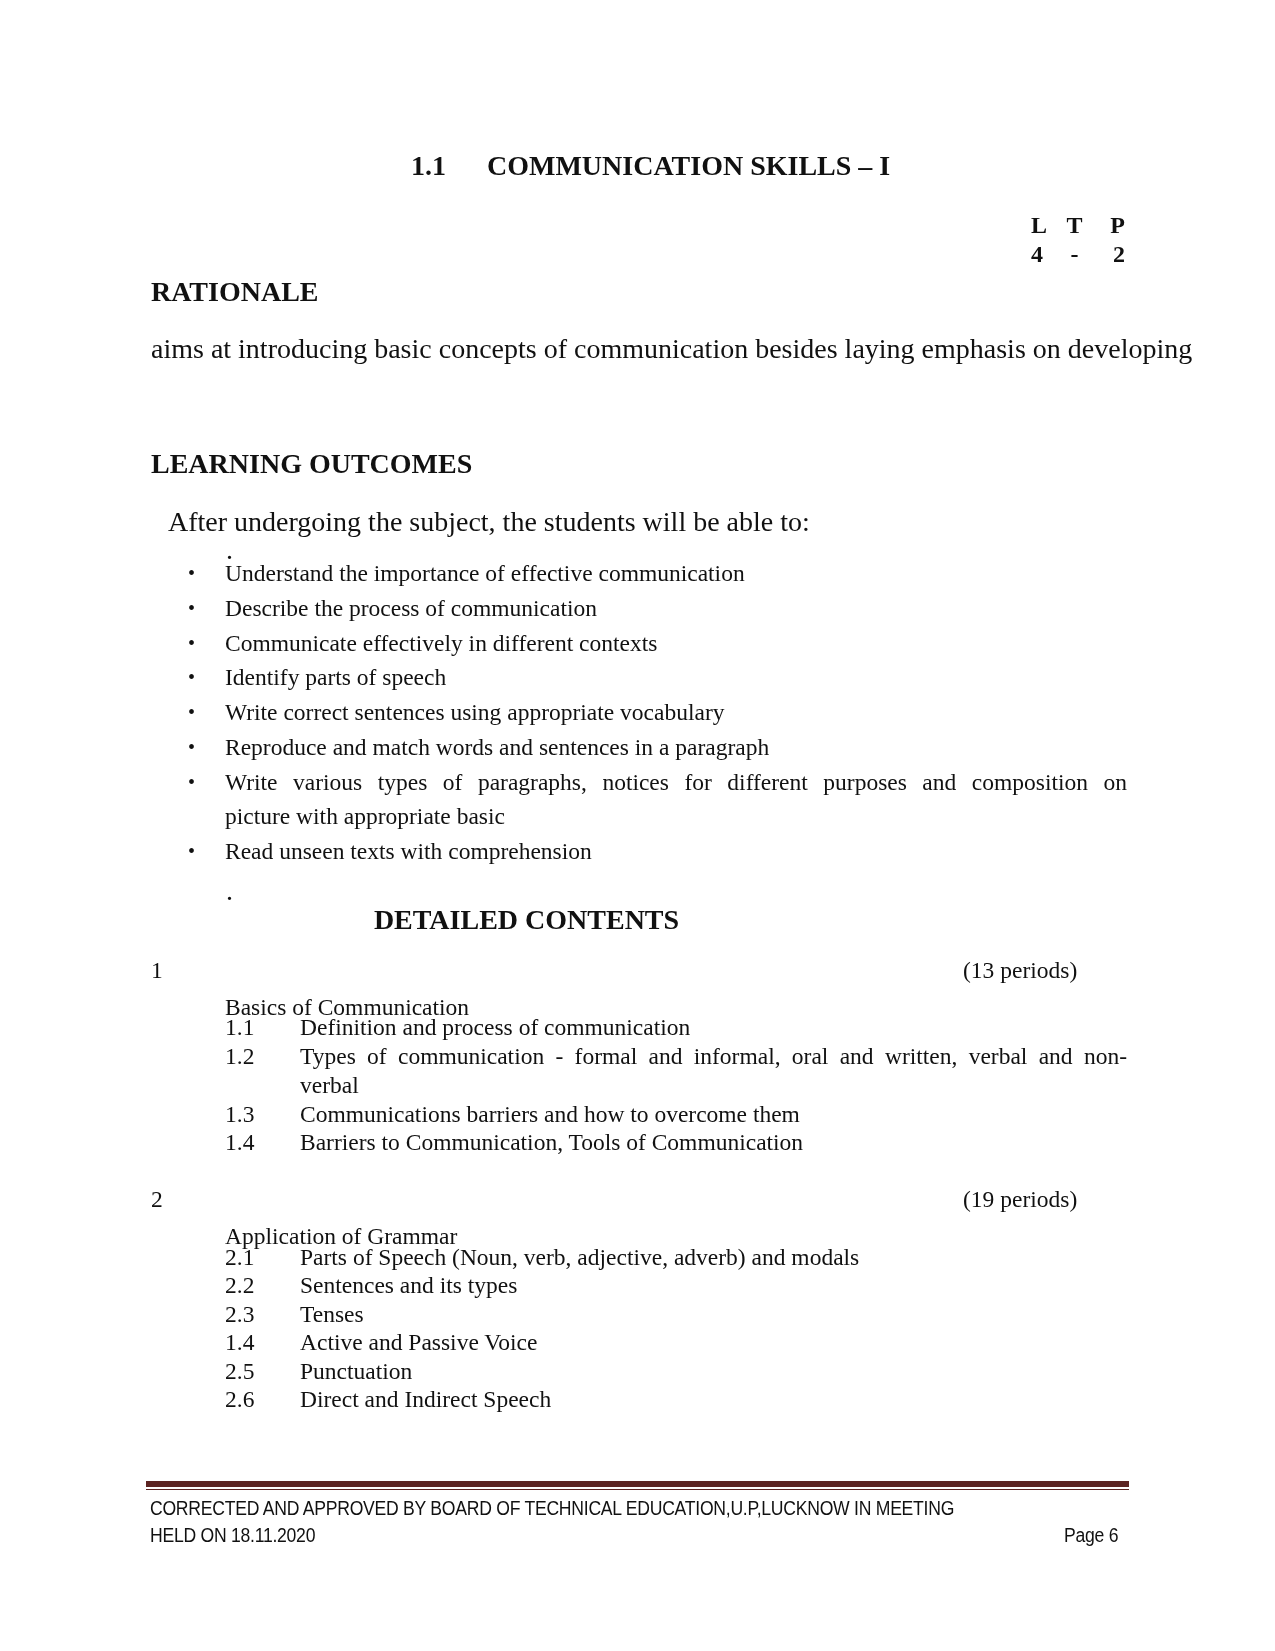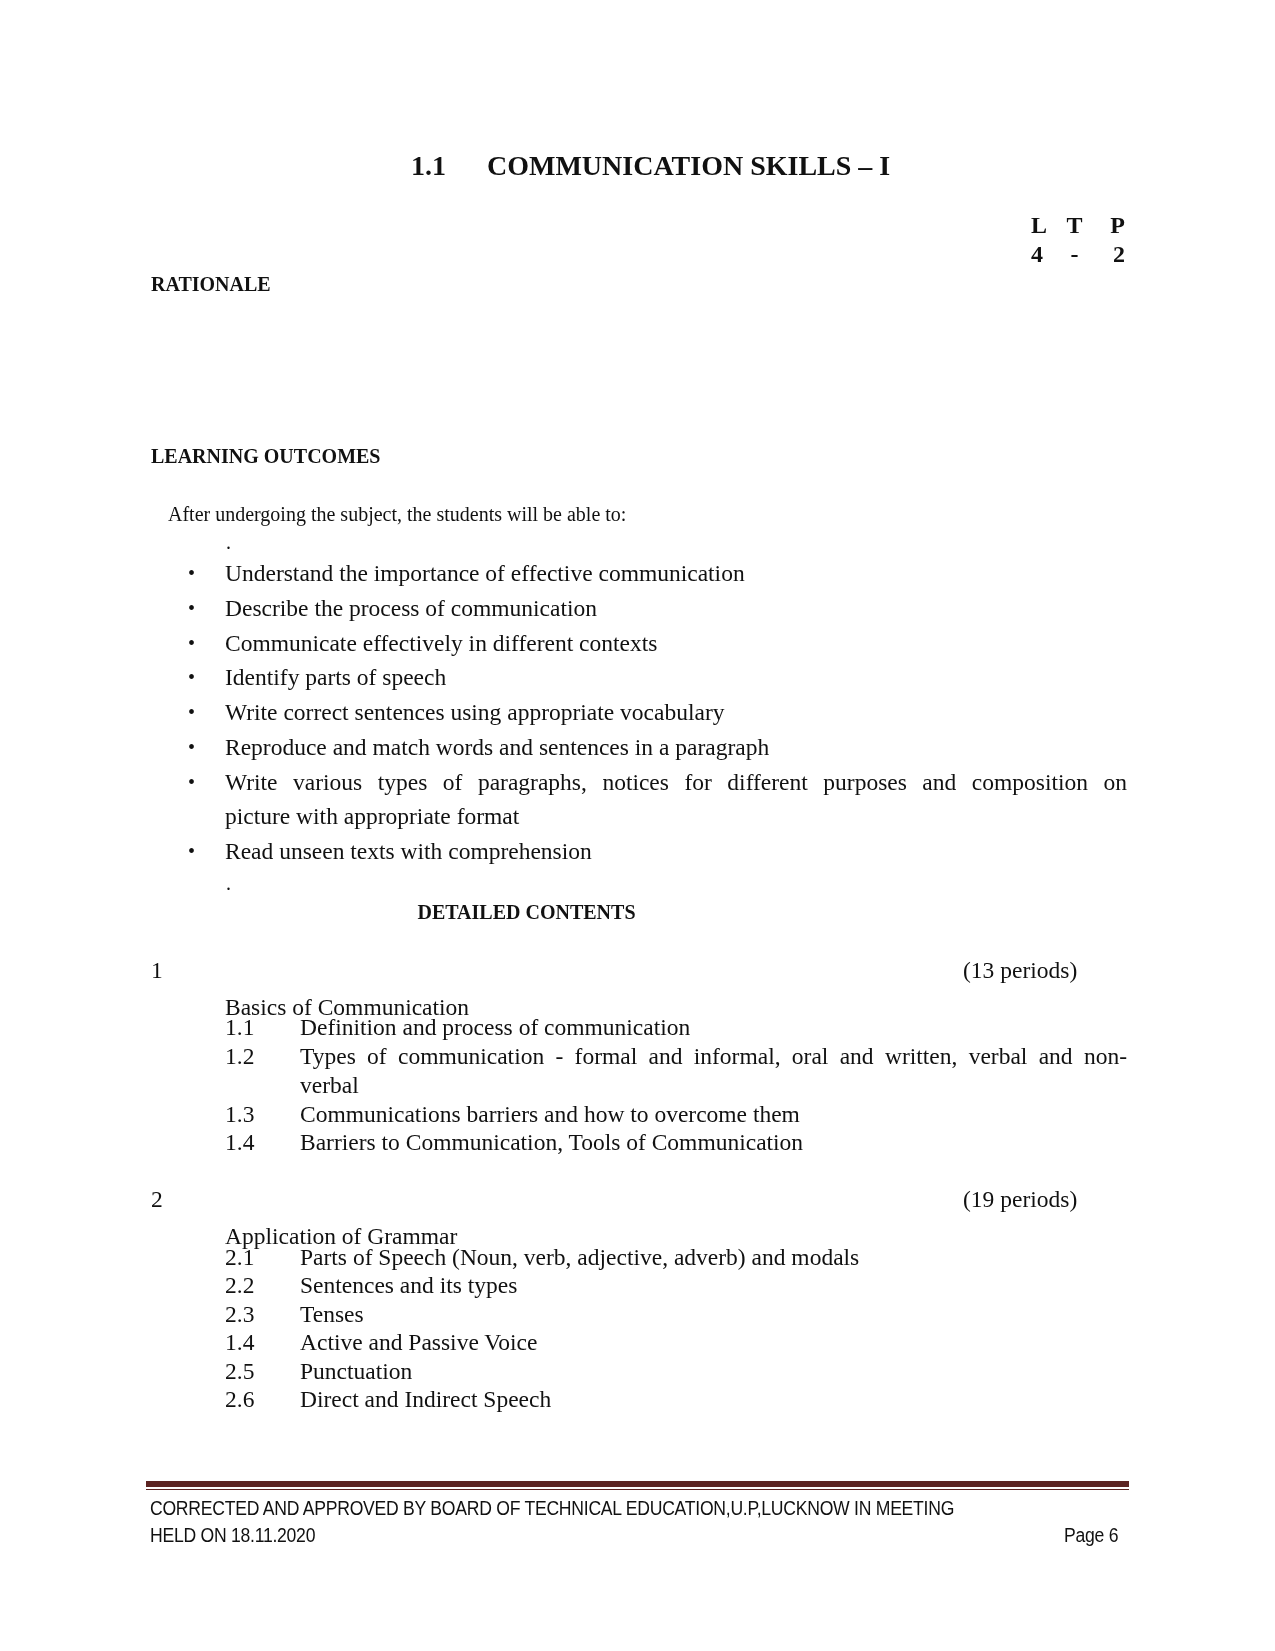--- a/index.html
+++ b/index.html
@@ -1,19 +1,19 @@
 <!DOCTYPE html>
 <html><head>
 <meta charset="utf-8">
 <style>
   html, body { margin: 0; padding: 0; background: #ffffff; }
   body { width: 1275px; height: 1651px; position: relative; overflow: hidden;
          font-family: "Liberation Serif", "DejaVu Serif", serif; color: #111; }
   .abs { position: absolute; }
-  .t { font-size: 20px; line-height: 28px; white-space: nowrap; }
+  .t { font-size: 28px; line-height: 28px; white-space: nowrap; margin-top: 8px; }
   .b { font-weight: bold; }
   #title { top: 150px; left: 411px; font-size: 28px; font-weight: bold; }
   #title .num { display: inline-block; width: 76px; }
   #ltp { top: 211px; left: 1031px; font-weight: bold; font-size: 24px; line-height: 29px; }
   #ltp .row { display: flex; }
   #ltp .row span { display: inline-block; text-align: center; width: 31px; }
   #ltp .row span:first-child { width: 28px; text-align: left; }
   #ltp .row span:last-child { width: 35px; text-align: right; }
   .just-line { width: 976px; text-align: justify; text-align-last: justify; white-space: nowrap; display: block; }
   .bullet-item { position: absolute; left: 188px; font-size: 23.5px; line-height: 33px; }
@@ -48,20 +48,21 @@
   </div>
   <div class="row">
     <span>4</span>
     <span>-</span>
     <span>2</span>
   </div>
 </div>
 
 <div class="abs t b" style="top:270px;left:151px;">RATIONALE</div>
 <div class="abs t" style="top:327px;left:151px;">
+  <span class="just-line">aims at introducing basic concepts of communication besides laying emphasis on developing</span>
 </div>
 
 <div class="abs t b" style="top:442px;left:151px;">LEARNING OUTCOMES</div>
 <div class="abs t" style="top:500px;left:168px;">After undergoing the subject, the students will be able to:</div>
 <div class="abs t" style="top:528px;left:226px;">.</div>
 
 <div>
   <div class="bullet-item" style="top:557px;">
     <span class="dot">•</span>
     <span class="txt">Understand the importance of effective communication</span>
@@ -84,21 +85,21 @@
   </div>
   <div class="bullet-item" style="top:731px;">
     <span class="dot">•</span>
     <span class="txt">Reproduce and match words and sentences in a paragraph</span>
   </div>
   <div class="bullet-item" style="top:766px;">
     <span class="dot">•</span>
     <span class="txt" style="width:902px;text-align:justify;text-align-last:justify;">Write various types of paragraphs, notices for different purposes and composition on</span>
   </div>
   <div class="bullet-item" style="top:800px;">
-    <span class="txt">picture with appropriate format</span>
+    <span class="txt">picture with appropriate basic</span>
   </div>
   <div class="bullet-item" style="top:835px;">
     <span class="dot">•</span>
     <span class="txt">Read unseen texts with comprehension</span>
   </div>
 </div>
 <div class="abs t" style="top:869px;left:226px;">.</div>
 
 <div class="abs t b" style="top:898px;left:0;width:1049px;text-align:center;">
   <span style="position:relative;left:2px;">DETAILED CONTENTS</span>

